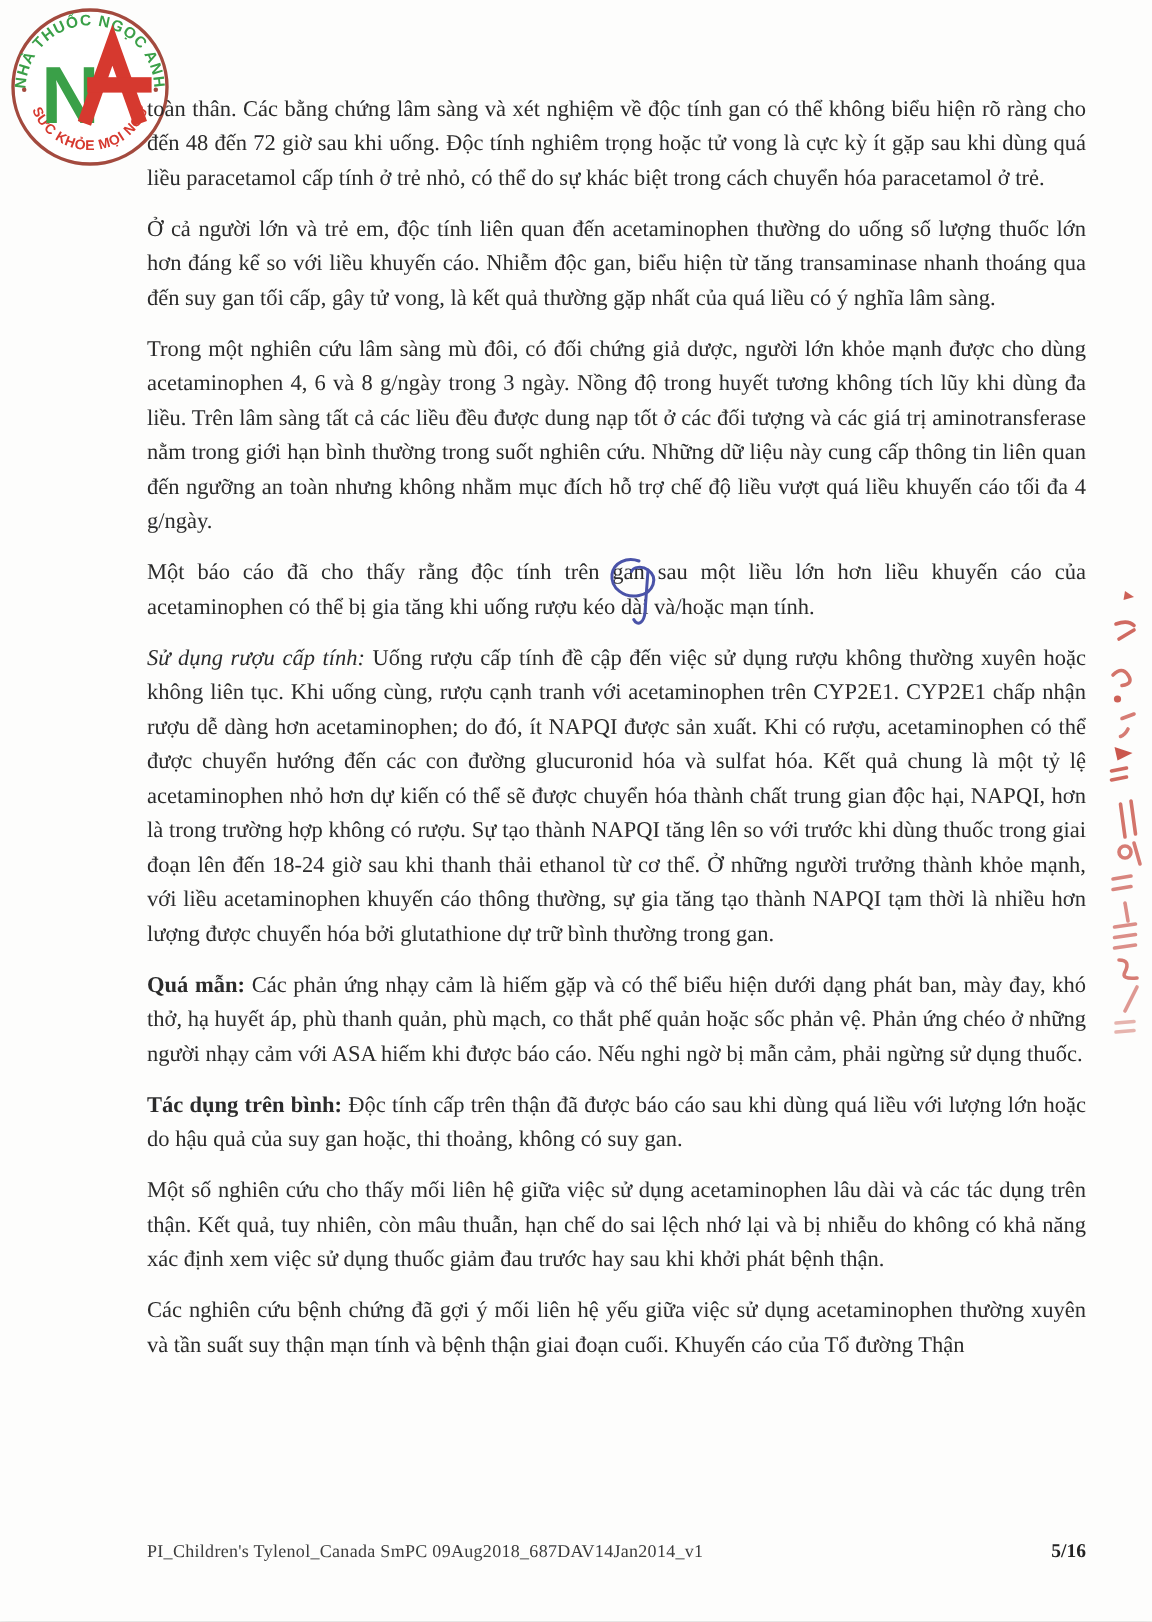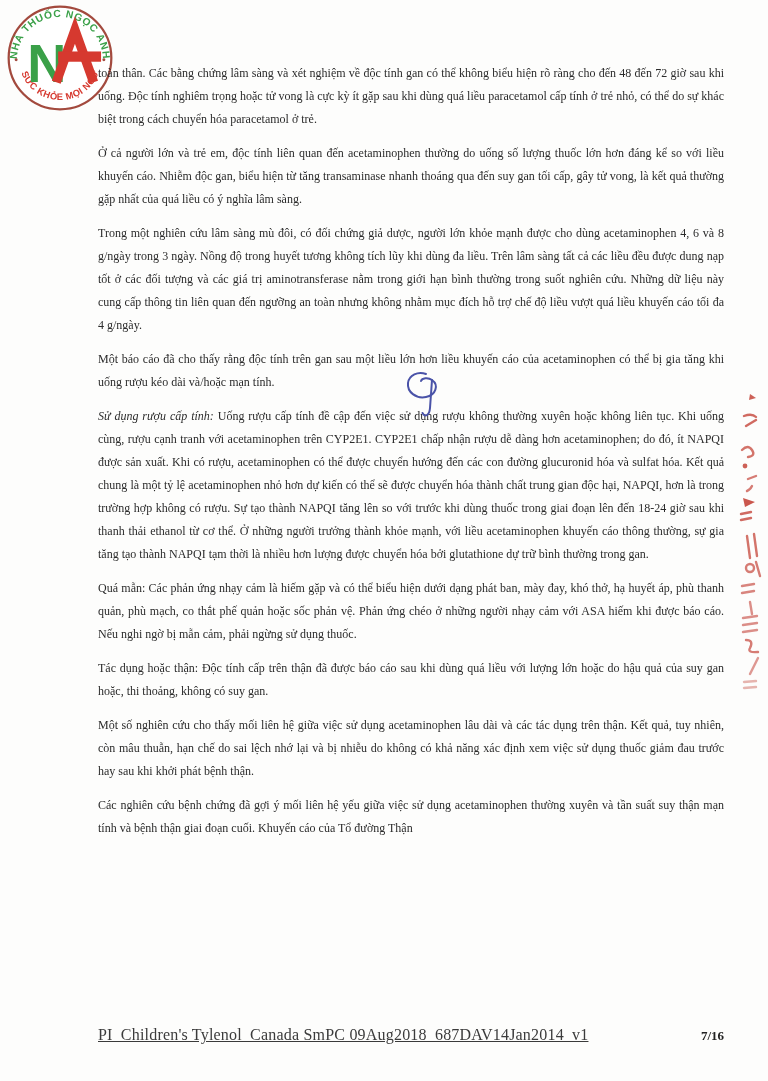--- a/index.html
+++ b/index.html
@@ -11,45 +11,45 @@
     font-family:"Liberation Serif", serif;
     color:#2b2b2b;
     box-shadow:0 0 6px rgba(0,0,0,.25);
   }
   .content{
     position:absolute;
     left:98px; right:44px; top:62px;
   }
   p.para{
     margin:0 0 11px 0;
-    font-size:12px;
+    font-size:15px;
     line-height:23px;
     text-align:justify;
     color:#2b2b2b;
   }
   .lead.italic{font-style:italic;margin-top:28px;}
-  .lead.bold{font-weight:normal;}
+  .lead.bold{font-weight:bold;}
   .logo{
     position:absolute; left:4px; top:2px;
     width:112px; height:112px;
   }
   .blue-sig{
     position:absolute; left:396px; top:368px;
     width:56px; height:56px;
   }
   .red-marks{
     position:absolute; left:734px; top:386px;
     width:32px; height:320px;
   }
   .footer{
     position:absolute; left:98px; right:44px; top:1026px;
     display:flex; justify-content:space-between; align-items:baseline;
   }
   .doc-ref{
-    font-size:16px; color:#3b3b3b; letter-spacing:.2px;text-decoration:underline;
+    font-size:12px; color:#3b3b3b; letter-spacing:.2px;
   }
   .page-num{
     font-size:13px; font-weight:bold; color:#222;
   }
 </style>
 </head>
 <body>
 
 <div class="page">
 
@@ -76,21 +76,21 @@
     </svg>
   </div>
 
   <div class="content">
     <p class="para">toàn thân. Các bằng chứng lâm sàng và xét nghiệm về độc tính gan có thể không biểu hiện rõ ràng cho đến 48 đến 72 giờ sau khi uống. Độc tính nghiêm trọng hoặc tử vong là cực kỳ ít gặp sau khi dùng quá liều paracetamol cấp tính ở trẻ nhỏ, có thể do sự khác biệt trong cách chuyển hóa paracetamol ở trẻ.</p>
     <p class="para">Ở cả người lớn và trẻ em, độc tính liên quan đến acetaminophen thường do uống số lượng thuốc lớn hơn đáng kể so với liều khuyến cáo. Nhiễm độc gan, biểu hiện từ tăng transaminase nhanh thoáng qua đến suy gan tối cấp, gây tử vong, là kết quả thường gặp nhất của quá liều có ý nghĩa lâm sàng.</p>
     <p class="para">Trong một nghiên cứu lâm sàng mù đôi, có đối chứng giả dược, người lớn khỏe mạnh được cho dùng acetaminophen 4, 6 và 8 g/ngày trong 3 ngày. Nồng độ trong huyết tương không tích lũy khi dùng đa liều. Trên lâm sàng tất cả các liều đều được dung nạp tốt ở các đối tượng và các giá trị aminotransferase nằm trong giới hạn bình thường trong suốt nghiên cứu. Những dữ liệu này cung cấp thông tin liên quan đến ngưỡng an toàn nhưng không nhằm mục đích hỗ trợ chế độ liều vượt quá liều khuyến cáo tối đa 4 g/ngày.</p>
     <p class="para">Một báo cáo đã cho thấy rằng độc tính trên gan sau một liều lớn hơn liều khuyến cáo của acetaminophen có thể bị gia tăng khi uống rượu kéo dài và/hoặc mạn tính.</p>
     <p class="para"><span class="lead italic">Sử dụng rượu cấp tính:</span> <span>Uống rượu cấp tính đề cập đến việc sử dụng rượu không thường xuyên hoặc không liên tục. Khi uống cùng, rượu cạnh tranh với acetaminophen trên CYP2E1. CYP2E1 chấp nhận rượu dễ dàng hơn acetaminophen; do đó, ít NAPQI được sản xuất. Khi có rượu, acetaminophen có thể được chuyển hướng đến các con đường glucuronid hóa và sulfat hóa. Kết quả chung là một tỷ lệ acetaminophen nhỏ hơn dự kiến có thể sẽ được chuyển hóa thành chất trung gian độc hại, NAPQI, hơn là trong trường hợp không có rượu. Sự tạo thành NAPQI tăng lên so với trước khi dùng thuốc trong giai đoạn lên đến 18-24 giờ sau khi thanh thải ethanol từ cơ thể. Ở những người trưởng thành khỏe mạnh, với liều acetaminophen khuyến cáo thông thường, sự gia tăng tạo thành NAPQI tạm thời là nhiều hơn lượng được chuyển hóa bởi glutathione dự trữ bình thường trong gan.</span></p>
     <p class="para"><span class="lead bold">Quá mẫn:</span> <span>Các phản ứng nhạy cảm là hiếm gặp và có thể biểu hiện dưới dạng phát ban, mày đay, khó thở, hạ huyết áp, phù thanh quản, phù mạch, co thắt phế quản hoặc sốc phản vệ. Phản ứng chéo ở những người nhạy cảm với ASA hiếm khi được báo cáo. Nếu nghi ngờ bị mẫn cảm, phải ngừng sử dụng thuốc.</span></p>
-    <p class="para"><span class="lead bold">Tác dụng hoặc thận:</span> <span>Độc tính cấp trên thận đã được báo cáo sau khi dùng quá liều với lượng lớn hoặc do hậu quả của suy gan hoặc, thi thoảng, không có suy gan.</span></p>
+    <p class="para"><span class="lead bold">Tác dụng trên bình:</span> <span>Độc tính cấp trên thận đã được báo cáo sau khi dùng quá liều với lượng lớn hoặc do hậu quả của suy gan hoặc, thi thoảng, không có suy gan.</span></p>
     <p class="para">Một số nghiên cứu cho thấy mối liên hệ giữa việc sử dụng acetaminophen lâu dài và các tác dụng trên thận. Kết quả, tuy nhiên, còn mâu thuẫn, hạn chế do sai lệch nhớ lại và bị nhiễu do không có khả năng xác định xem việc sử dụng thuốc giảm đau trước hay sau khi khởi phát bệnh thận.</p>
     <p class="para">Các nghiên cứu bệnh chứng đã gợi ý mối liên hệ yếu giữa việc sử dụng acetaminophen thường xuyên và tần suất suy thận mạn tính và bệnh thận giai đoạn cuối. Khuyến cáo của Tổ đường Thận</p>
   </div>
 
   <div class="blue-sig">
     <svg viewBox="0 0 56 56" width="56" height="56">
       <g fill="none" stroke="#4a53a8" stroke-width="2" stroke-linecap="round">
         <path d="M 30 6 C 22 3, 13 7, 12 15 C 11 24, 20 31, 30 29 C 40 27, 43 17, 36 12 C 32 9, 26 10, 25 13"></path>
         <path d="M 36 12 L 34 40 C 33.5 47, 29 50, 26.5 45"></path>
       </g>
@@ -117,16 +117,16 @@
         <path d="M 9 232 l 14 -2 M 9 239 l 14 -2 M 9 246 l 14 -2" fill="none" opacity="0.6"></path>
         <path d="M 12 254 q 8 0 4 8 q -3 5 8 4" fill="none" opacity="0.7"></path>
         <path d="M 24 272 l -8 16" fill="none" opacity="0.55"></path>
         <path d="M 10 296 l 12 -1 M 10 302 l 12 -1" fill="none" opacity="0.4"></path>
       </g>
     </svg>
   </div>
 
   <div class="footer">
     <span class="doc-ref">PI_Children's Tylenol_Canada SmPC 09Aug2018_687DAV14Jan2014_v1</span>
-    <span class="page-num">7/16</span>
+    <span class="page-num">5/16</span>
   </div>
 
 </div>
 
 </body></html>

